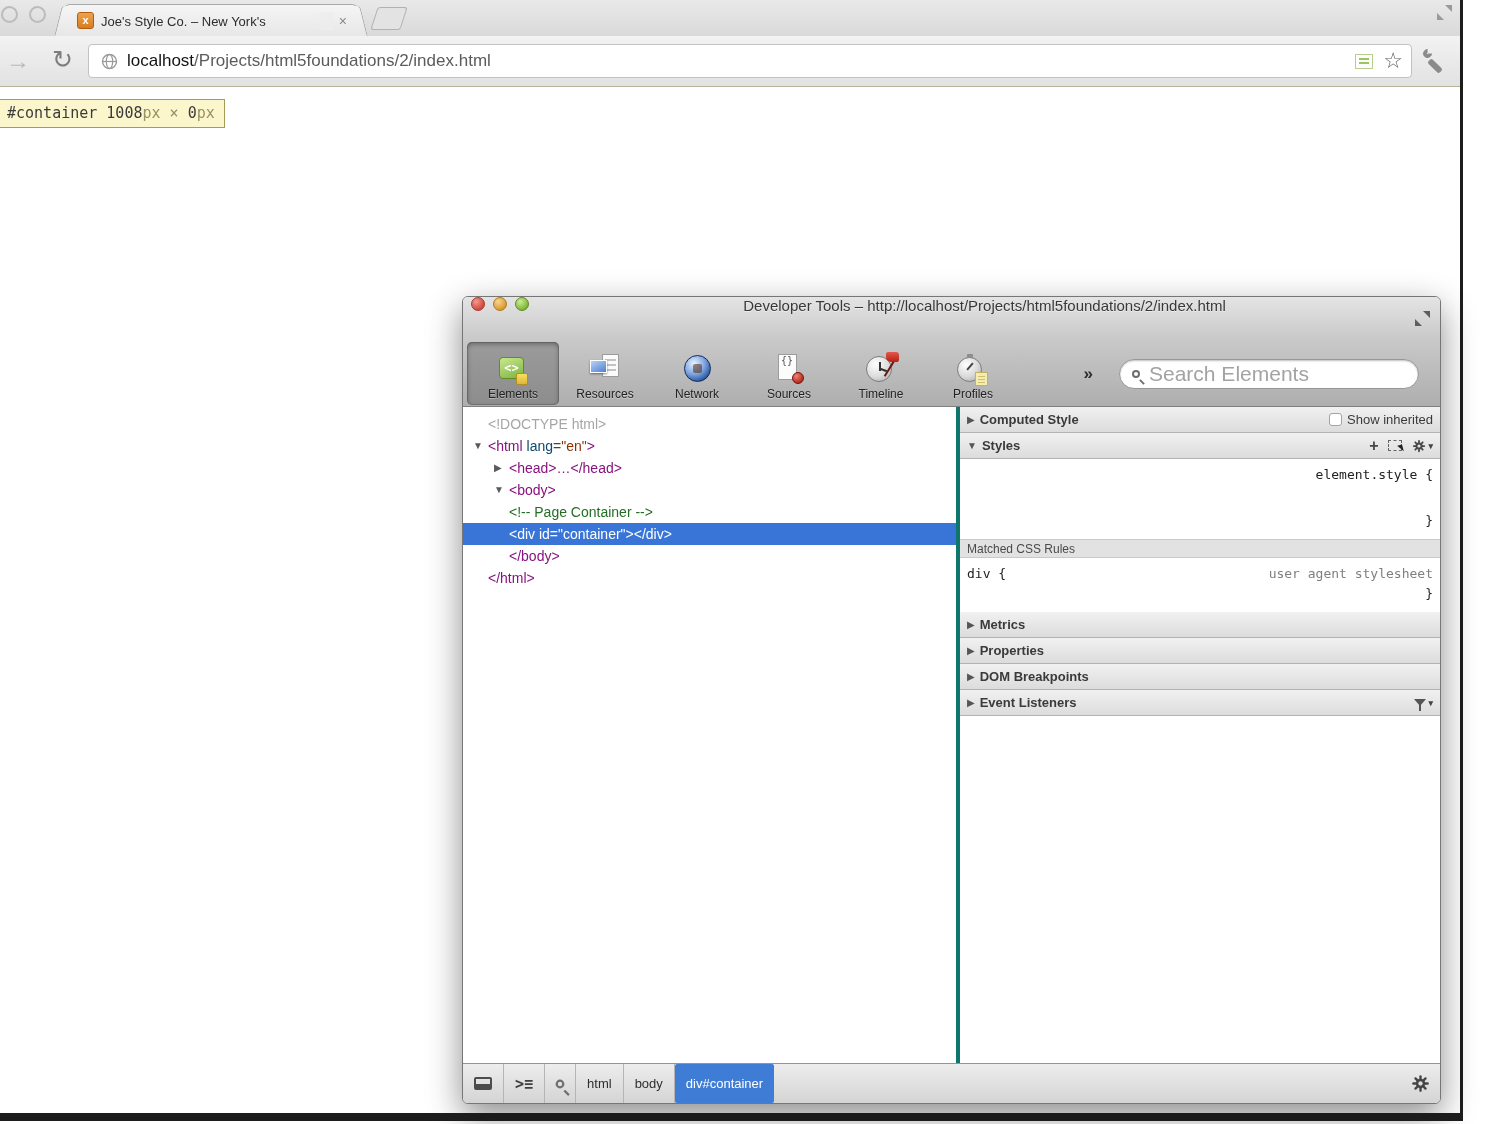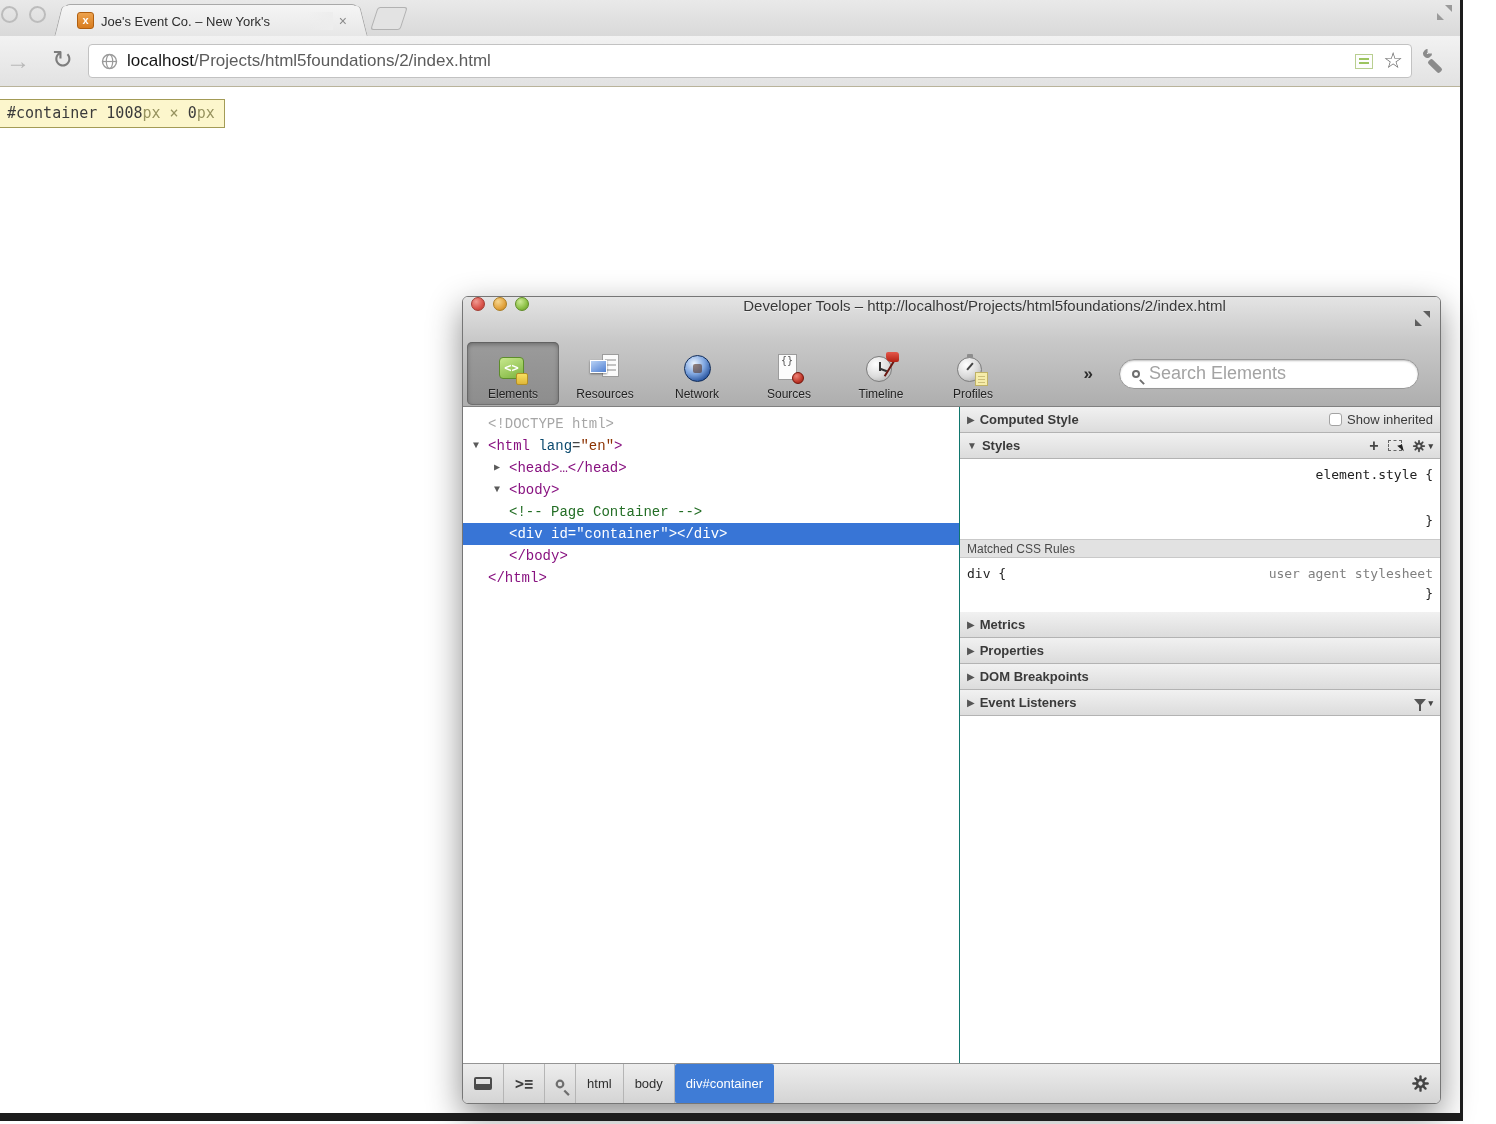--- a/index.html
+++ b/index.html
@@ -134,27 +134,27 @@
   .pr-note::after{content:"";position:absolute;left:2px;right:2px;top:3px;height:8px;
           background:repeating-linear-gradient(#cdbf7a 0 1px,transparent 1px 3px);}
 
   .dt-overflow{margin-left:auto;font-size:17px;font-weight:bold;color:#2c2c2c;align-self:center;}
   .search-pill{align-self:center;margin:0 21px 0 26px;width:300px;height:30px;border-radius:15px;
           background:#fff;border:1px solid #979797;box-shadow:inset 0 1px 2px rgba(0,0,0,.25);
           display:flex;align-items:center;padding:0 12px;}
   .mag{width:8px;height:8px;border:2px solid #6e6e6e;border-radius:50%;position:relative;flex:0 0 auto;}
   .mag::after{content:"";position:absolute;left:7px;top:7px;width:2px;height:6px;background:#6e6e6e;transform:rotate(-45deg);}
   .search-pill input{border:none;outline:none;background:transparent;flex:1;margin-left:7px;
-          font-family:"Liberation Sans",sans-serif;font-size:18px;color:#701a75;}
+          font-family:"Liberation Sans",sans-serif;font-size:21px;color:#701a75;}
   .search-pill input::placeholder{color:#a3a3a3;}
 
   
   .dt-content{position:absolute;left:0;top:110px;width:100%;height:658px;background:#fff;display:flex;}
-  .tree-pane{width:497px;flex:0 0 auto;border-right:1px solid #0f766e;overflow:hidden;
-             font-family:Liberation Mono, monospace;font-size:14px;padding-top:6px;}
+  .tree-pane{width:497px;flex:0 0 auto;border-right:4px solid #0f766e;overflow:hidden;
+             font-family:Liberation Sans, sans-serif;font-size:14px;padding-top:6px;}
   .trow{height:22px;line-height:22px;white-space:pre;position:relative;}
   .trow .arr{position:absolute;font-size:10px;color:#5a5a5a;top:0;}
   .p0{padding-left:25px;} .p1{padding-left:46px;} .p2{padding-left:46px;}
   .a0{left:10px;} .a1{left:31px;}
   .doctype{color:#a6a6a6;}
   .tag{color:#881280;}
   .attr{color:#0c4a6e;}
   .aval{color:#8b3200;}
   .pun{color:#444;}
   .comment{color:#236e25;}
@@ -210,21 +210,21 @@
 <body>
 
 <div class="stage">
   <div class="browser">
 
     <div class="tabstrip">
       <div class="tl-circle" style="left:1px;"></div>
       <div class="tl-circle" style="left:29px;"></div>
       <div class="tab">
         <div class="favicon">x</div>
-        <div class="tab-title-wrap"><span class="tab-title">Joe's Event Co. – New York's</span></div>
+        <div class="tab-title-wrap"><span class="tab-title">Joe's Style Co. – New York's</span></div>
         <span class="tab-close">×</span>
       </div>
       <div class="newtab"></div>
       <div class="grip browser-grip">
           <div class="grip-ne"></div>
           <div class="grip-sw"></div>
         </div>
     </div>
 
     <div class="nav-toolbar">

